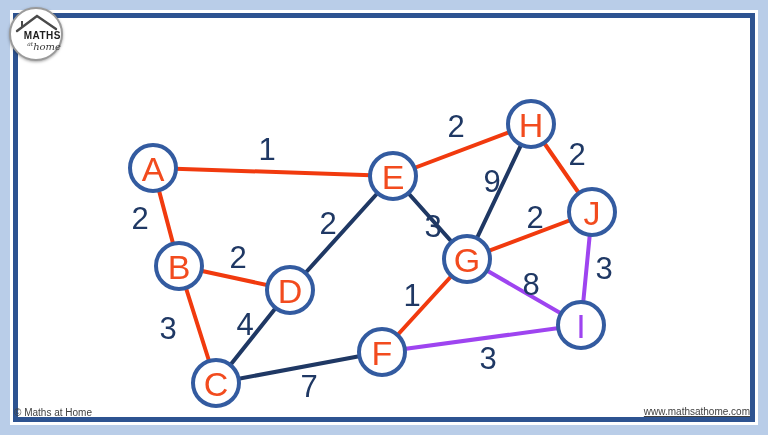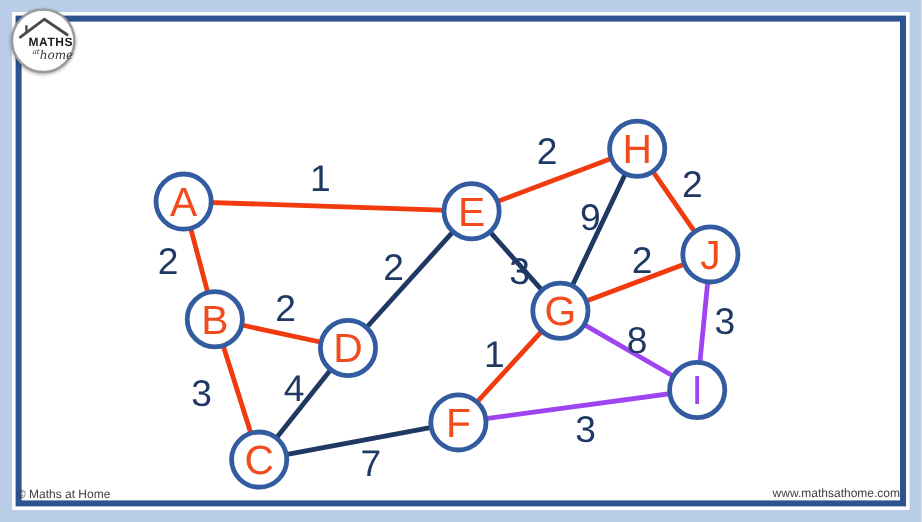--- a/index.html
+++ b/index.html
@@ -14,21 +14,21 @@
         border:2px solid #9A9A9A;border-radius:50%;box-shadow:0 1px 3px rgba(0,0,0,.35);
         box-sizing:border-box;text-align:right;}
   .logo svg{position:absolute;left:0;top:0;}
   .logo-title{position:absolute;left:0;right:0;top:21px;font-size:10px;font-weight:bold;
               letter-spacing:.5px;color:#1d1d1d;}
   .logo-script{position:absolute;left:0;right:0;top:31px;font-family:"DejaVu Serif", serif;
                font-style:italic;font-size:10px;color:#3a3a3a;}
   .logo-script sup{font-size:6px;}
   
   .footer-left{position:absolute;left:14px;bottom:17px;font-size:10px;color:#404040;}
-  .footer-right{position:absolute;right:18px;bottom:18px;font-size:10px;color:#404040;}
+  .footer-right{position:absolute;right:18px;bottom:18px;font-size:10px;color:#404040;text-decoration:underline;}
 </style>
 </head>
 <body>
 
 <div class="stage">
   <div class="frame-white"></div>
   <div class="frame-navy"></div>
 
   <svg class="graph-svg" viewBox="0 0 768 435">
       <line x1="153" y1="168" x2="393" y2="176" stroke="#F13A0E" stroke-width="4" stroke-linecap="round"></line>

